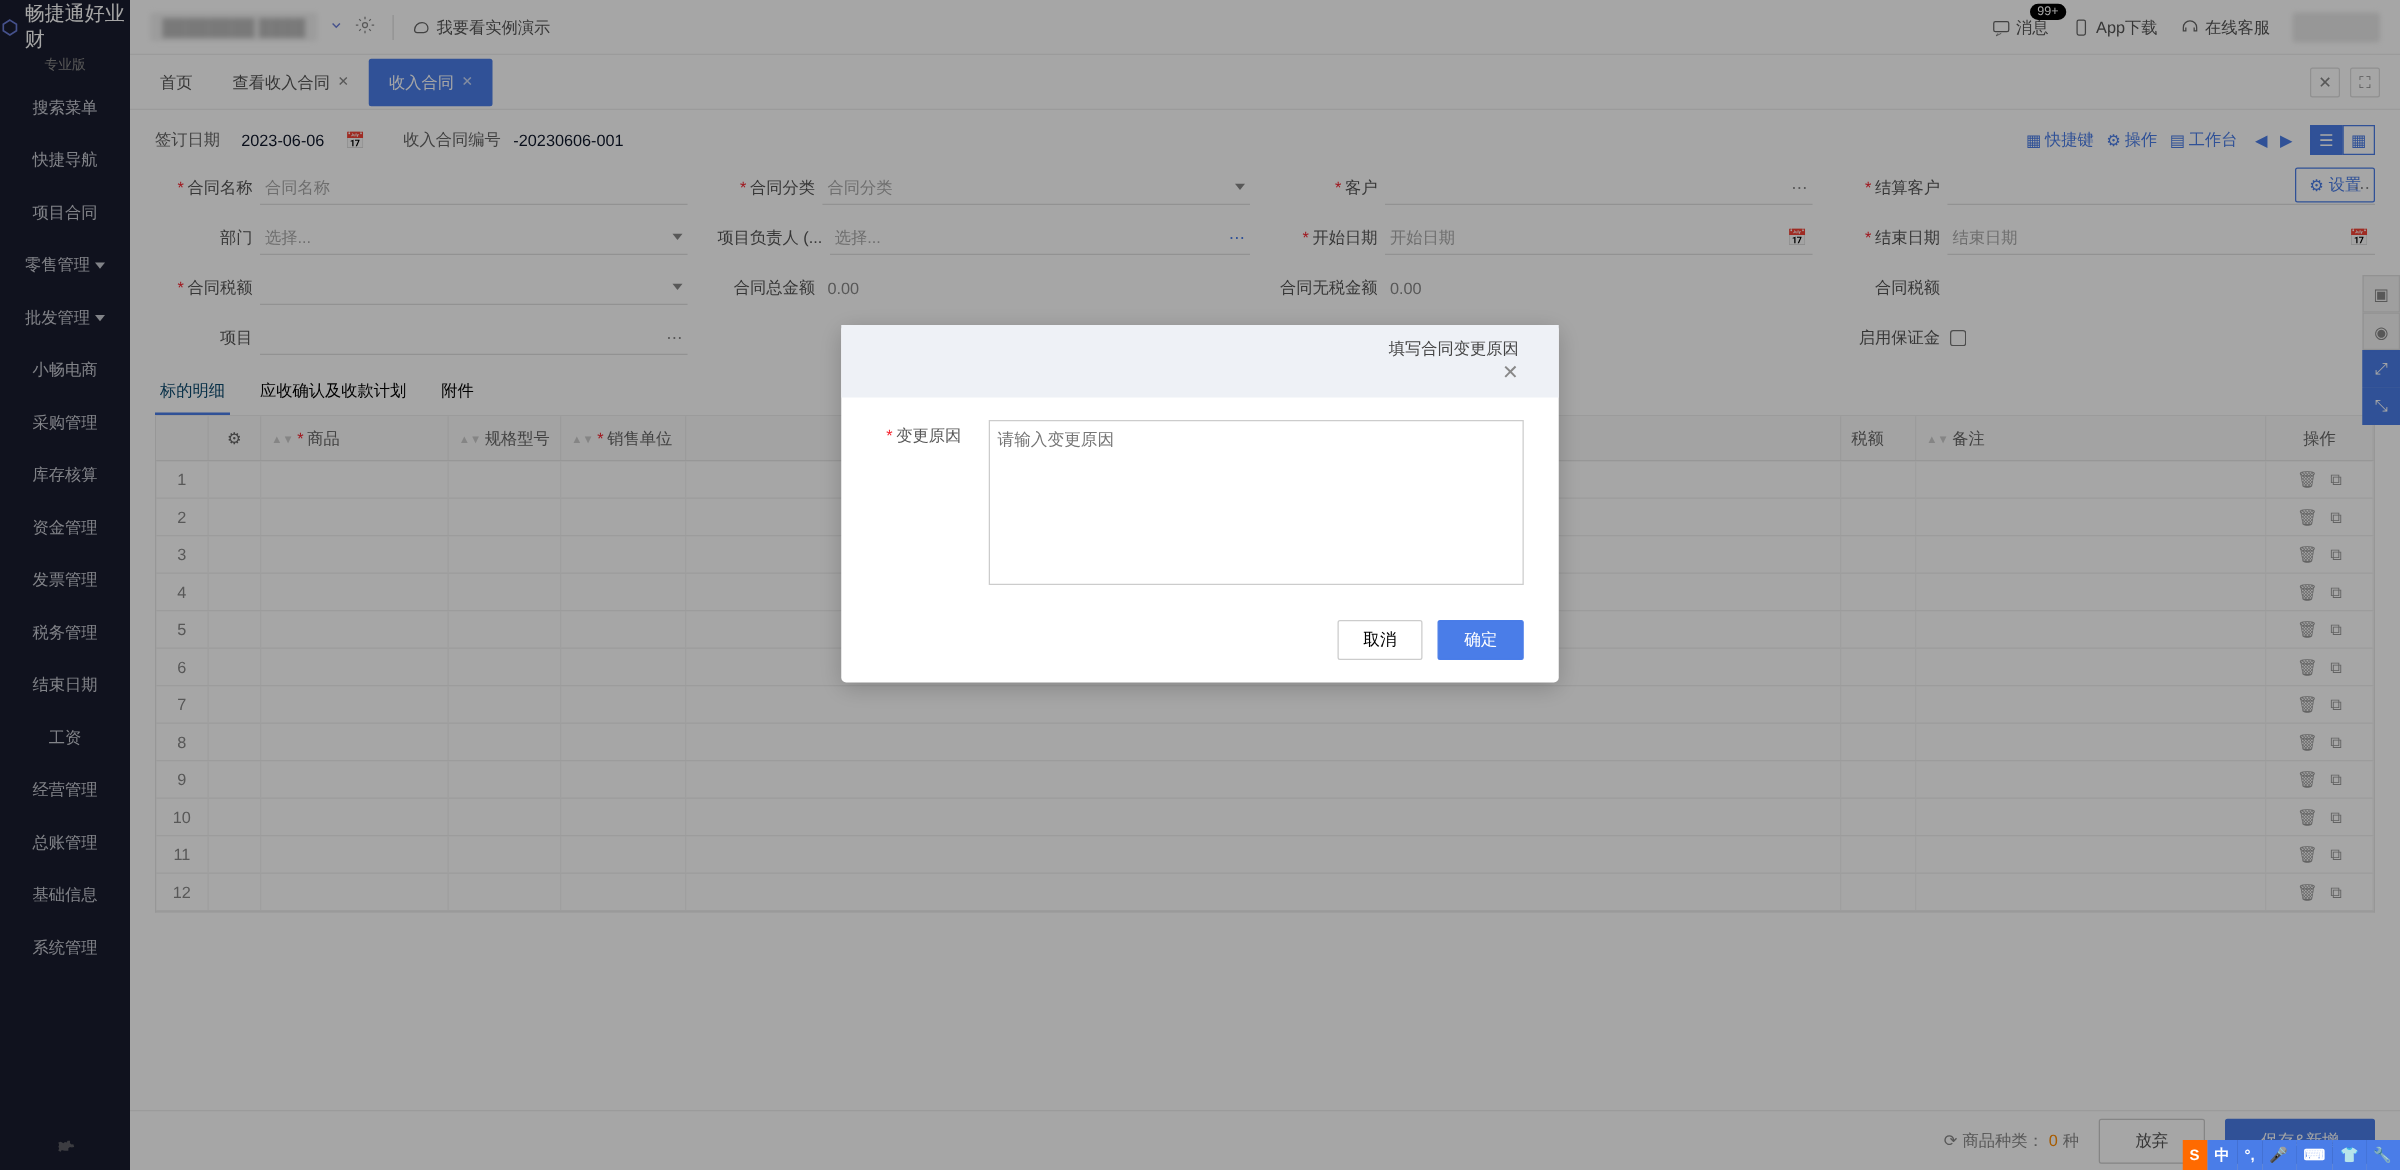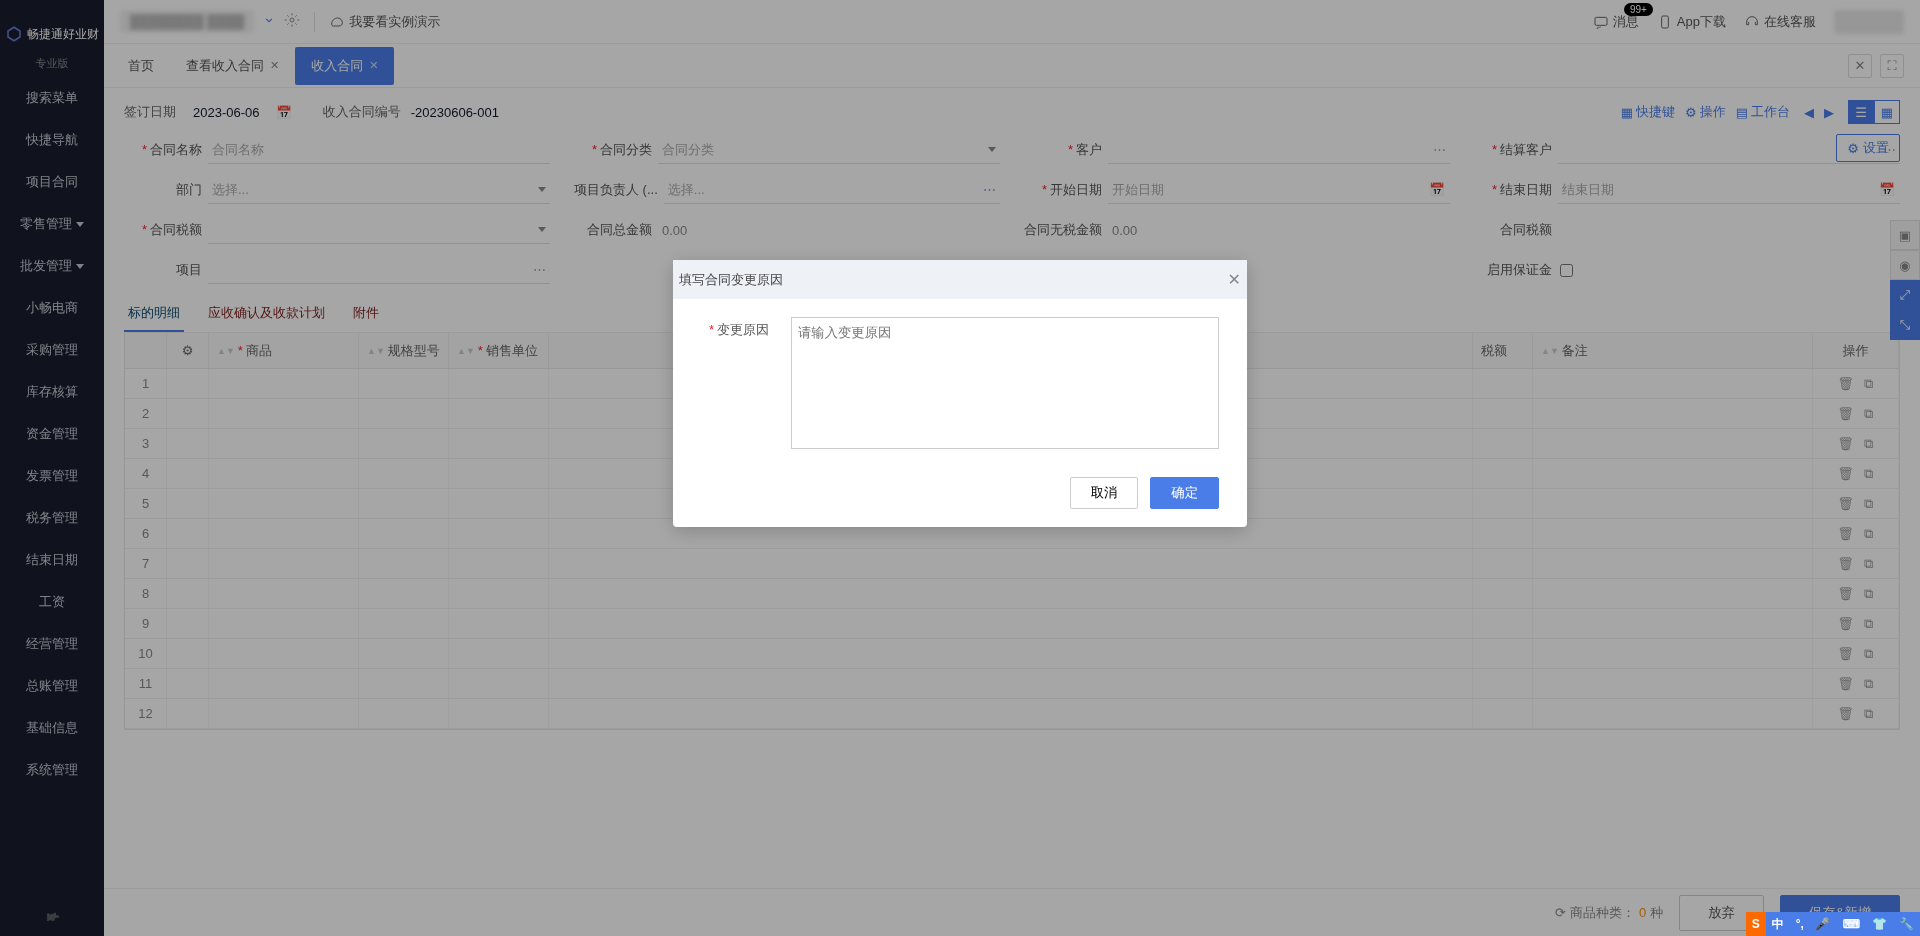--- a/index.html
+++ b/index.html
@@ -1,19 +1,19 @@
 <!DOCTYPE html>
 <html><head>
 <meta charset="utf-8">
 <style>
 * { box-sizing: border-box; margin: 0; padding: 0; }
 body { font-family: "Microsoft YaHei", Arial, sans-serif; font-size: 13px; color: #333; background: #fff; overflow: hidden; }
 .app { display: flex; height: 100vh; }
 .sidebar { width: 104px; background: #1a1d2e; color: #c7c9d2; display: flex; flex-direction: column; }
-.sidebar-logo { height: 44px; display: flex; align-items: center; justify-content: center; gap: 4px; font-size: 12px; color: #fff; margin-top: 12px; }
+.sidebar-logo { height: 44px; display: flex; align-items: center; justify-content: center; gap: 4px; font-size: 16px; color: #fff; }
 .sidebar-sub { text-align: center; font-size: 11px; color: #888; padding-bottom: 6px; }
 .sidebar-items { flex: 1; overflow-y: auto; }
 .sidebar-item { padding: 12px 8px; text-align: center; font-size: 13px; cursor: pointer; display: flex; align-items: center; justify-content: center; gap: 4px; }
 .sidebar-footer { height: 36px; display: flex; align-items: center; justify-content: center; }
 .gear { width: 16px; height: 16px; }
 .main { flex: 1; display: flex; flex-direction: column; min-width: 0; position: relative; }
 .topbar { height: 44px; display: flex; align-items: center; padding: 0 16px; border-bottom: 1px solid #eee; gap: 12px; }
 .topbar-left { display: flex; align-items: center; gap: 8px; flex: 1; }
 .org-sel { background: #f0f0f0; color: #bbb; padding: 4px 10px; border-radius: 3px; filter: blur(2px); }
 .chev { color: #6b7dd8; }
@@ -42,21 +42,21 @@
 .vt-btn { width: 26px; height: 24px; border: 1px solid #4a7de8; display: flex; align-items: center; justify-content: center; cursor: pointer; }
 .vt-btn.active { background: #4a7de8; color: #fff; }
 .form-grid { display: grid; grid-template-columns: repeat(4, 1fr); gap: 12px 24px; margin-bottom: 10px; position: relative; }
 .form-field { display: flex; align-items: center; gap: 6px; }
 .fld-label { min-width: 78px; text-align: right; color: #555; }
 .req::before { content: "*"; color: #f5222d; margin-right: 3px; }
 .fld-input { flex: 1; height: 28px; border: none; border-bottom: 1px solid #e0e0e0; padding: 0 4px; color: #aaa; display: flex; align-items: center; justify-content: space-between; }
 .fld-static { flex: 1; color: #888; padding-left: 4px; }
 .settings-btn { position: absolute; right: 0; top: -2px; border: 1px solid #4a7de8; color: #4a7de8; padding: 4px 10px; border-radius: 2px; cursor: pointer; display: flex; align-items: center; gap: 4px; }
 .subtabs { display: flex; gap: 20px; border-bottom: 1px solid #eee; margin-top: 12px; }
-.subtab { padding: 8px 4px; cursor: pointer; color: #7f1d1d; font-weight: 500; }
+.subtab { padding: 8px 4px; cursor: pointer; color: #000000; font-weight: 500; }
 .subtab.active { color: #0c4a6e; border-bottom: 2px solid #4a7de8; }
 .table-wrap { margin-top: 0; border: 1px solid #e8e8e8; border-top: none; }
 .thead { display: flex; background: #fafafa; border-bottom: 1px solid #e8e8e8; height: 36px; align-items: center; }
 .th { padding: 0 8px; color: #666; display: flex; align-items: center; gap: 3px; border-right: 1px solid #eee; height: 100%; }
 .th .sort { color: #ccc; font-size: 9px; display: flex; flex-direction: column; line-height: 6px; }
 .col-idx { width: 42px; justify-content: center; }
 .col-gear { width: 42px; justify-content: center; }
 .col-prod { width: 150px; }
 .col-spec { width: 90px; }
 .col-unit { width: 100px; }
@@ -70,21 +70,21 @@
 .footer-bar { height: 48px; border-top: 1px solid #eee; display: flex; align-items: center; justify-content: flex-end; padding: 0 20px; gap: 16px; }
 .fb-count { color: #888; display: flex; align-items: center; gap: 4px; }
 .fb-count .num { color: #ff8c00; }
 .fb-btn { padding: 8px 28px; border: 1px solid #ccc; background: #fff; cursor: pointer; border-radius: 2px; color: #555; }
 .fb-btn.primary { background: #4a7de8; border-color: #4a7de8; color: #fff; }
 .side-tools { position: absolute; right: 0; top: 220px; display: flex; flex-direction: column; }
 .side-tool { width: 30px; height: 30px; background: #f5f5f5; border: 1px solid #e0e0e0; display: flex; align-items: center; justify-content: center; cursor: pointer; color: #888; }
 .side-tool.blue { background: #4a7de8; color: #fff; border-color: #4a7de8; }
 .overlay { position: fixed; inset: 0; background: rgba(0,0,0,.35); z-index: 100; }
 .modal { position: fixed; left: 50%; top: 260px; transform: translateX(-50%); width: 574px; background: #fff; border-radius: 4px; z-index: 101; box-shadow: 0 4px 20px rgba(0,0,0,.2); }
-.modal-head { background: #eef1f6; padding: 10px 6px; display: flex; justify-content: space-between; align-items: flex-end; font-weight: 500; color: #444; }
+.modal-head { background: #eef1f6; padding: 10px 32px; display: flex; justify-content: space-between; align-items: flex-end; font-weight: 500; color: #444; flex-direction: column; }
 .modal-close { cursor: pointer; color: #888; font-size: 16px; }
 .modal-body { padding: 18px 28px; display: flex; gap: 22px; }
 .modal-label { text-align: right; padding-top: 4px; min-width: 68px; color: #555; }
 .modal-label::before { content: "*"; color: #f5222d; margin-right: 3px; }
 .modal-ta { flex: 1; height: 132px; border: 1px solid #ccc; padding: 6px; font-family: inherit; resize: none; }
 .modal-foot { padding: 10px 28px 18px; display: flex; justify-content: flex-end; gap: 12px; }
 .m-btn { padding: 6px 20px; border: 1px solid #ccc; background: #fff; cursor: pointer; border-radius: 2px; }
 .m-btn.primary { background: #4a7de8; border-color: #4a7de8; color: #fff; }
 .ime-bar { position: fixed; bottom: 0; right: 0; height: 24px; display: flex; align-items: center; gap: 0; z-index: 200; }
 .ime-seg { height: 24px; padding: 0 6px; display: flex; align-items: center; justify-content: center; color: #fff; font-size: 12px; font-weight: bold; }

